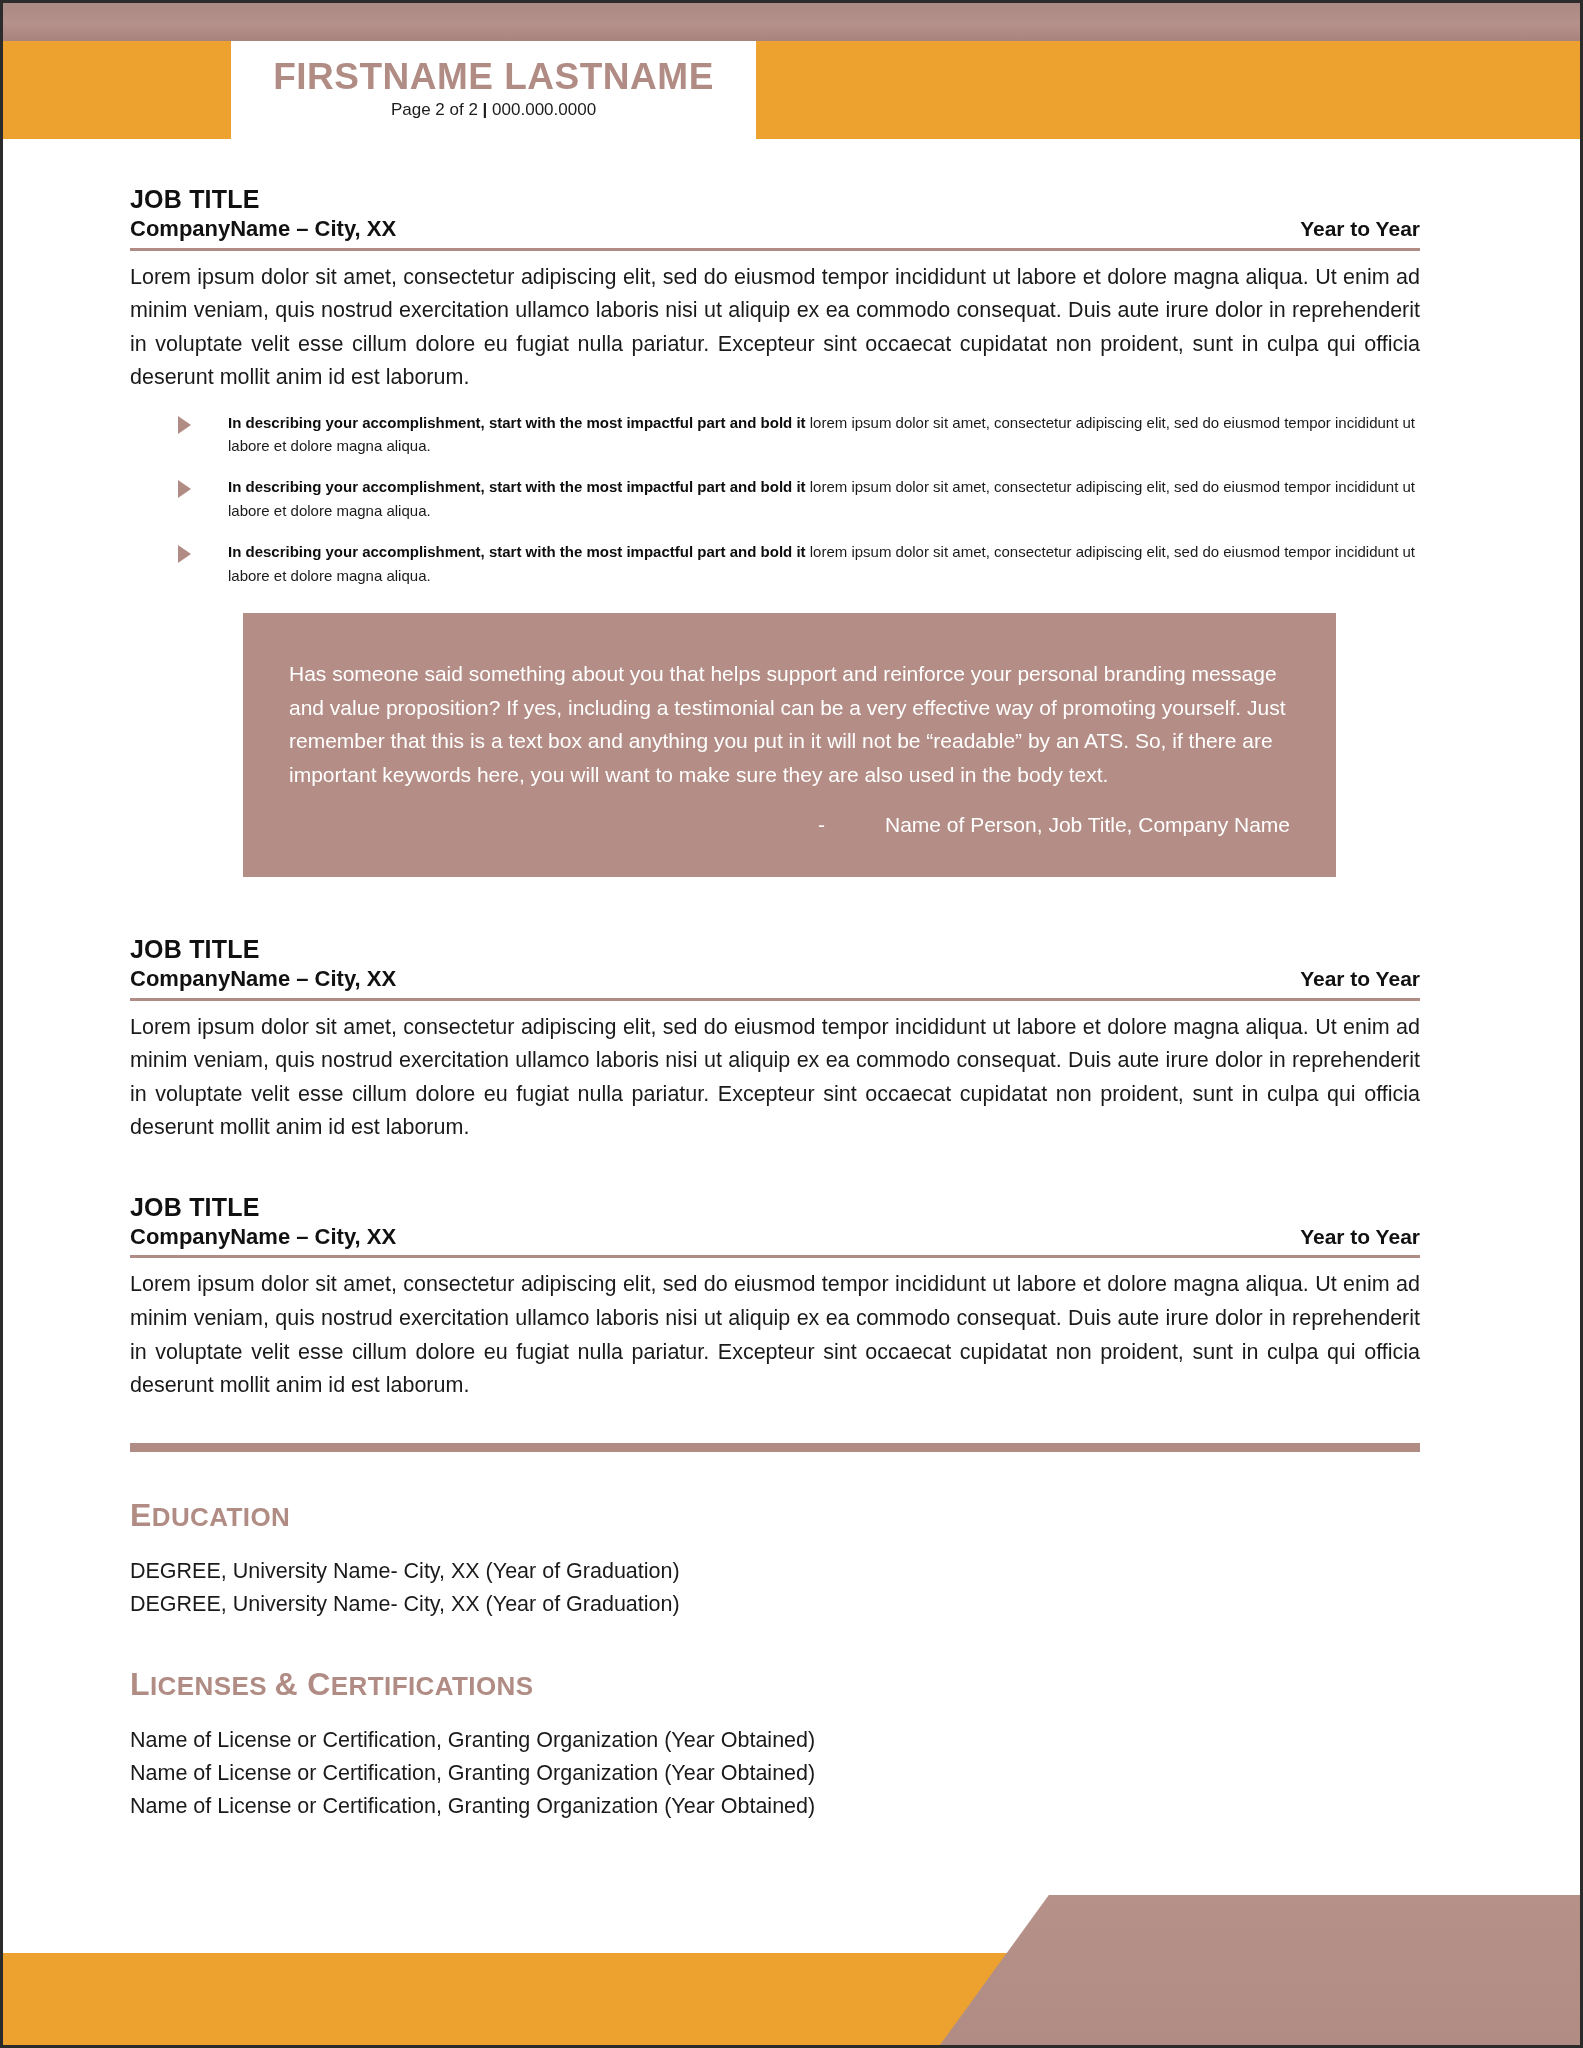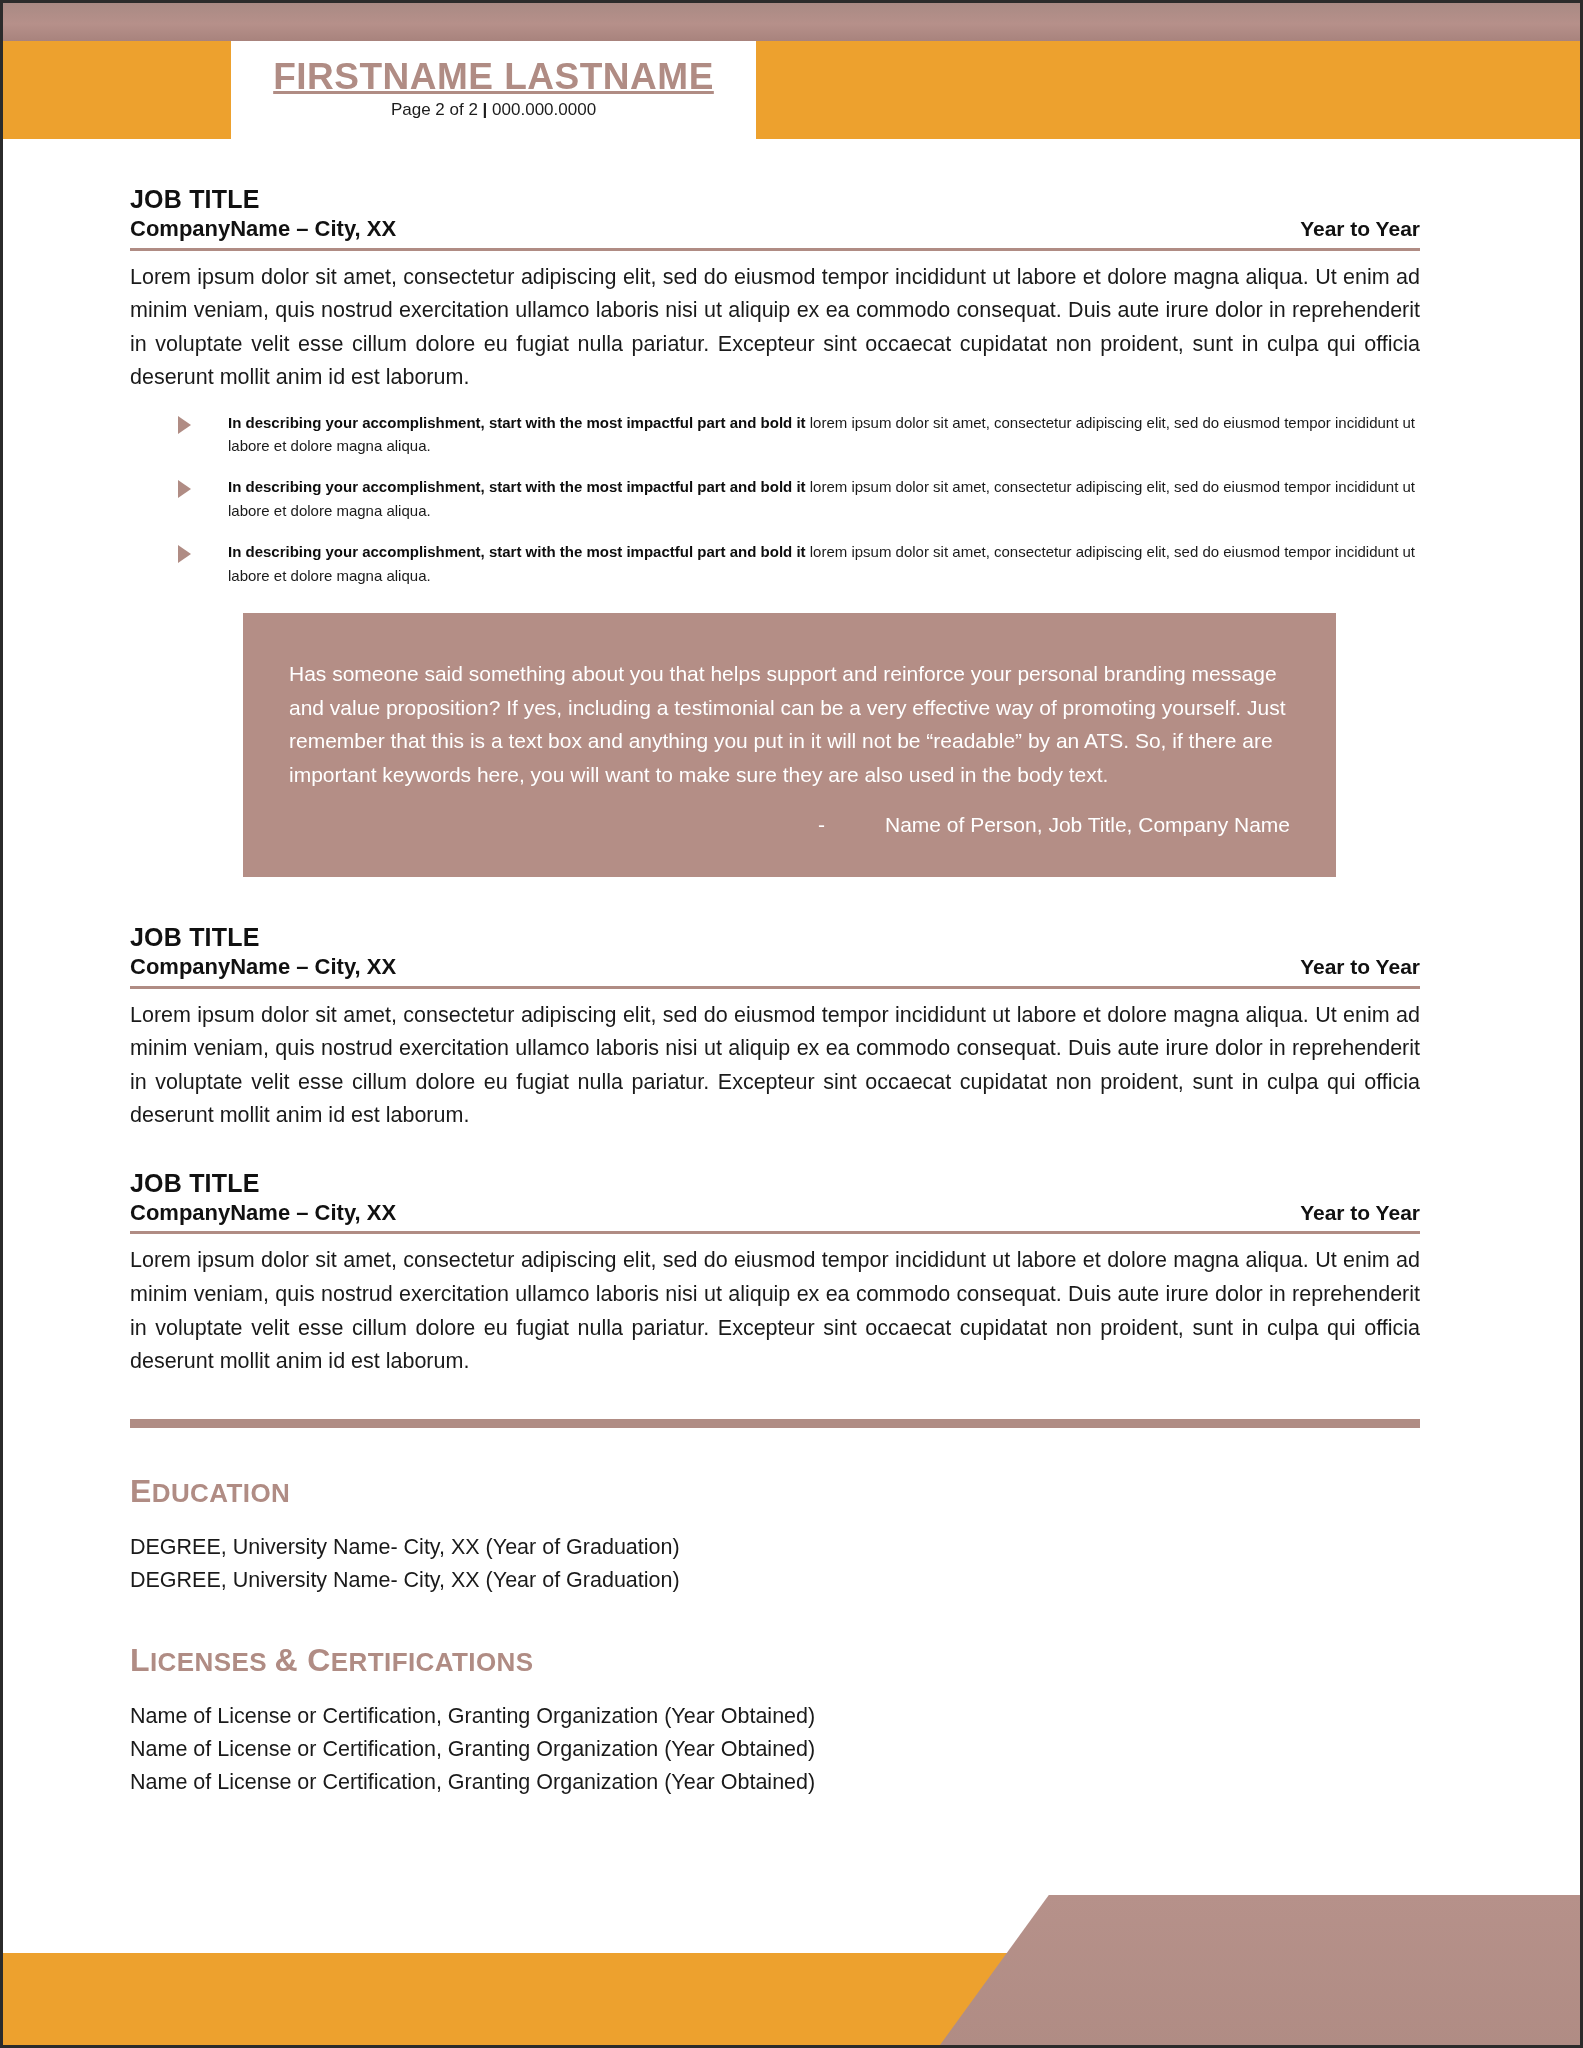--- a/index.html
+++ b/index.html
@@ -59,21 +59,20 @@
     align-items: center;
     justify-content: center;
   }
   .header-name {
     font-size: 37px;
     font-weight: bold;
     letter-spacing: 0.5px;
     color: #b08c84;
     line-height: 1.05;
     white-space: nowrap;
-    text-decoration: underline;
   }
   .header-sub {
     font-size: 17px;
     color: #1c1c1c;
     line-height: 1.35;
     margin-top: 3px;
     white-space: nowrap;
   }
   .header-sub .sep {
     font-weight: bold;
@@ -81,21 +80,21 @@
 
   
   .content {
     position: absolute;
     left: 127px;
     top: 180px;
     width: 1290px;
   }
 
   .job-block {
-    margin-bottom: 8px;
+    margin-bottom: 20px;
   }
   .job-title {
     font-size: 25px;
     font-weight: bold;
     color: #111111;
     letter-spacing: 0.2px;
     line-height: 1.28;
   }
   .job-line {
     display: flex;

